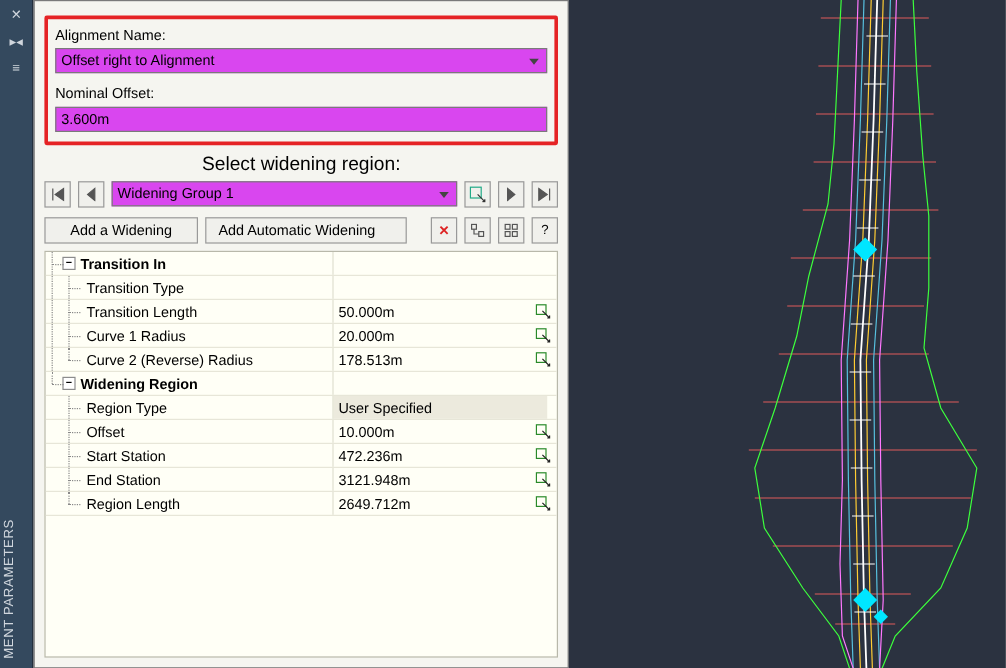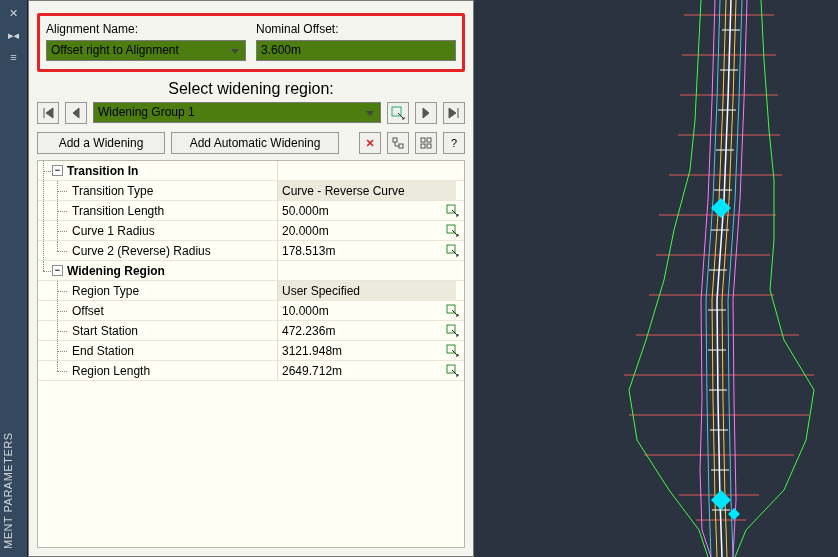--- a/index.html
+++ b/index.html
@@ -50,26 +50,27 @@
     display: flex;
     flex-direction: column;
   }
   .hdrrow {
     border: 3px solid #e52325;
     margin: 12px 8px 0 8px;
     padding: 6px 6px 8px 6px;
     display: flex;
     gap: 10px;
     border-radius: 2px;
+    flex-direction: column;
   }
   .hdrcol { flex: 1; display: flex; flex-direction: column; gap: 4px; }
   .hdr-label { font-size: 12px; }
   .combo, .tbox {
     border: 1px solid #7a7a7a;
-    background: #4d7c0f;
+    background: #d946ef;
     height: 21px;
     line-height: 19px;
     padding: 0 4px;
     font-size: 12px;
     position: relative;
   }
   .combo::after {
     content: "";
     position: absolute;
     right: 6px; top: 8px;
@@ -110,21 +111,21 @@
     border: 1px solid #999;
     background: #f0f0ec;
     height: 22px;
     padding: 0 10px;
     display: inline-flex;
     align-items: center;
     font-size: 12px;
     cursor: pointer;
   }
   .long-btn:first-child { width: 128px; justify-content: center; }
-  .long-btn:nth-child(2) { width: 168px; justify-content: center; }
+  .long-btn:nth-child(2) { width: 168px; }
   .spacer { flex: 1; }
   .red-x { color: #d22; font-weight: bold; }
   
   .grid {
     flex: 1;
     margin: 0 8px 8px 8px;
     border: 1px solid #b8b8aa;
     background: #fffff6;
     overflow: auto;
   }
@@ -309,25 +310,20 @@
           <div class="c2"></div>
         </div>
         <div class="row">
           <div class="c1">
             <span class="tree-line">
               <span class="tline " style=""></span>
               <span class="tline tbranch"></span>
             </span>
             <span style="width:6px;display:inline-block"></span>
             <span>Transition Type</span>
-          </div>
-          <div class="c2">
-            <div class="val-ro">
-              <span>Curve - Reverse Curve</span>
-            </div>
           </div>
         </div>
         <div class="row">
           <div class="c1">
             <span class="tree-line">
               <span class="tline " style=""></span>
               <span class="tline tbranch"></span>
             </span>
             <span style="width:6px;display:inline-block"></span>
             <span>Transition Length</span>

